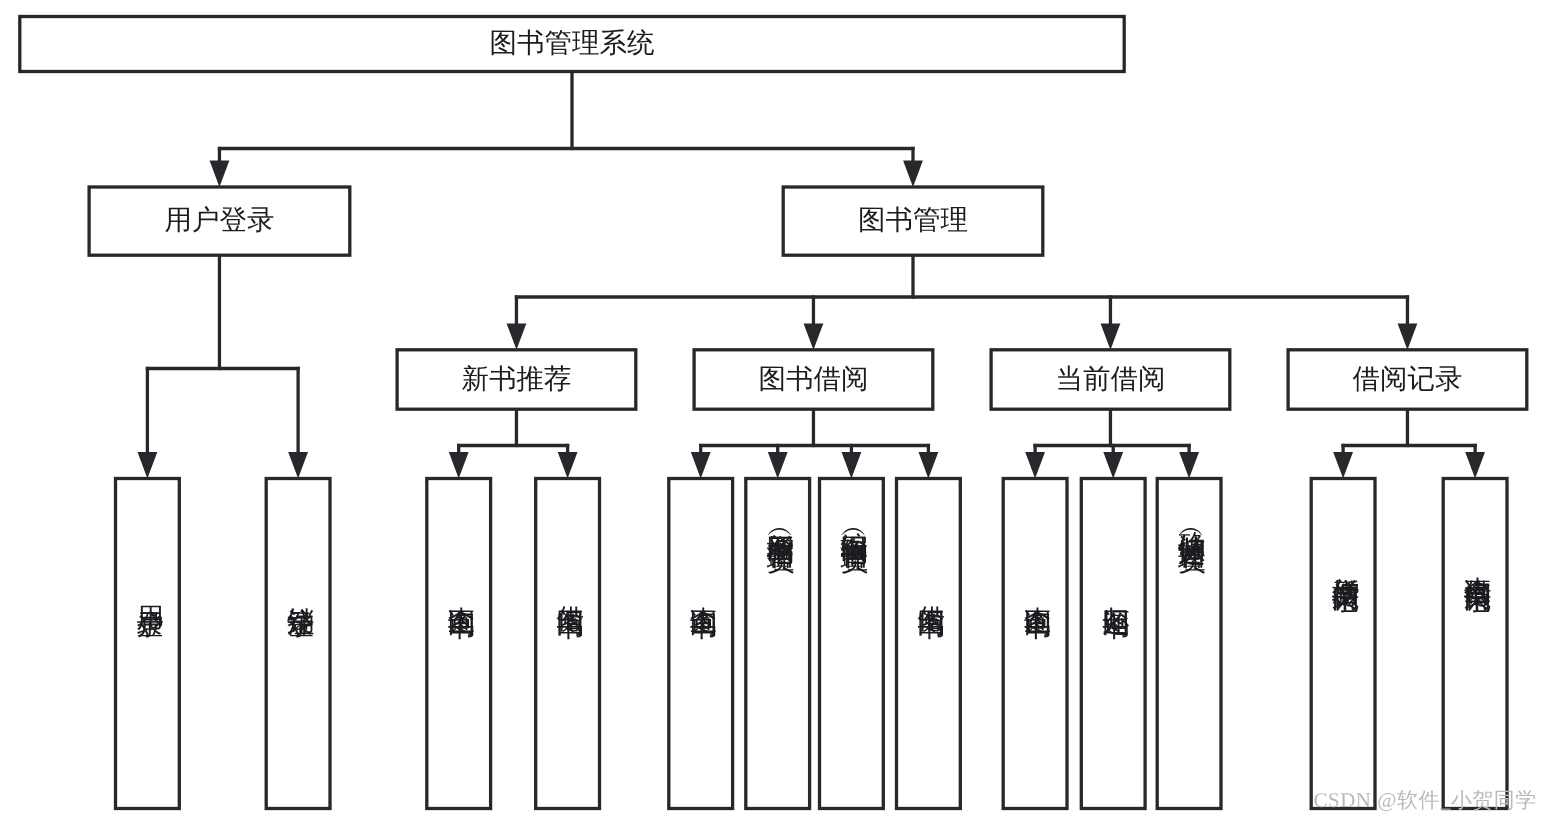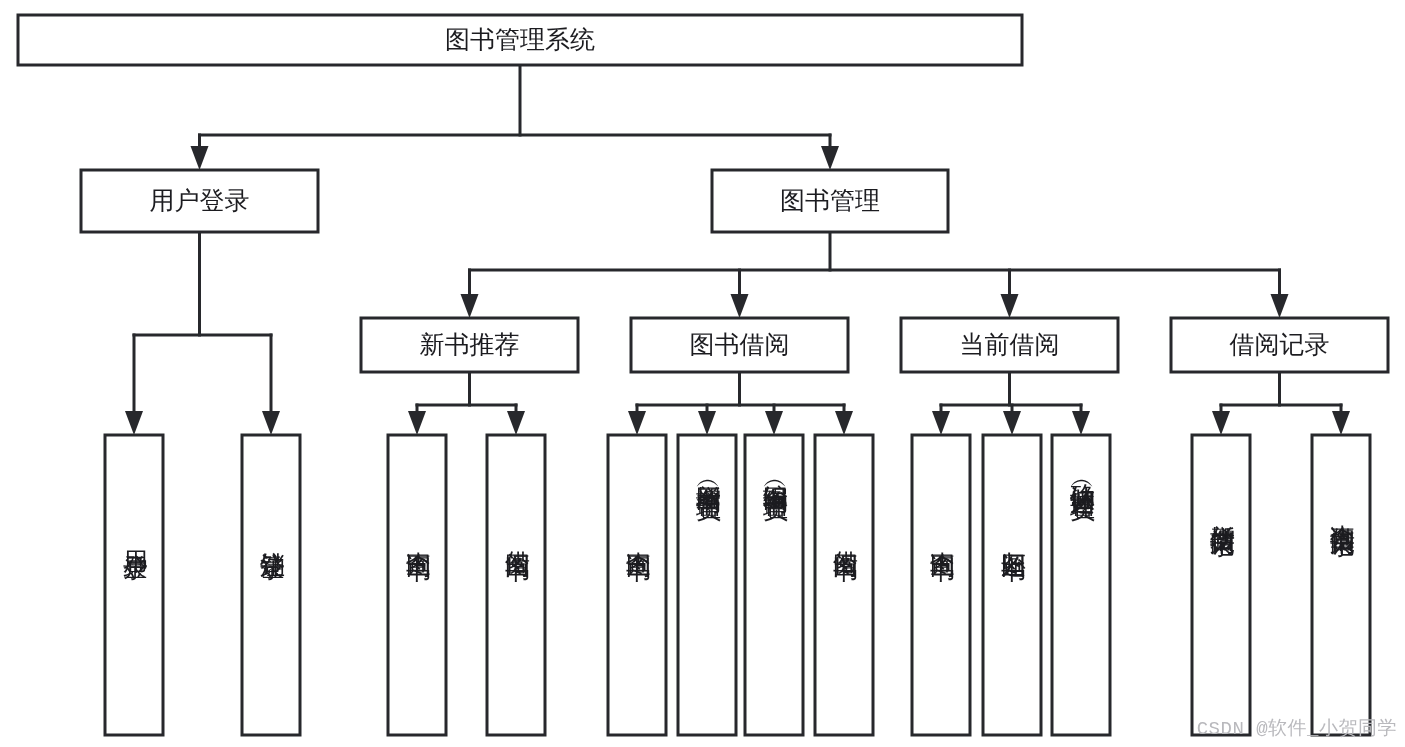--- a/index.html
+++ b/index.html
@@ -68,21 +68,21 @@
     letter-spacing: 2px;
     white-space: nowrap;
     text-align: center;
     transform: translateX(-50%);
     pointer-events: none;
   }
   .watermark {
     position: absolute;
     right: 8px;
     bottom: 6px;
-    font-family: Liberation Mono, monospace;
+    font-family: Liberation Serif, serif;
     font-size: 19px;
     color: #b9b9bd;
     letter-spacing: 0.5px;
     white-space: nowrap;
   }
 </style>
 </head>
 <body>
 
 <div id="diagram-root">

